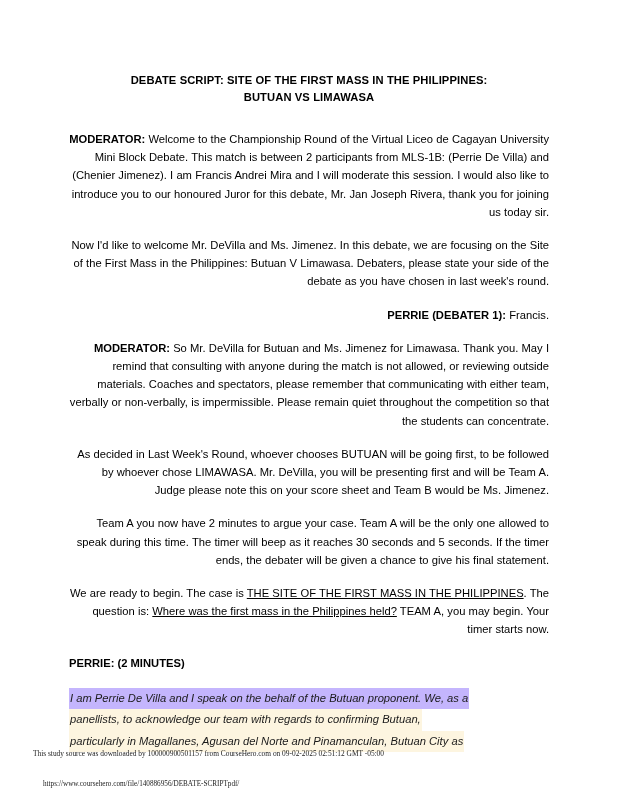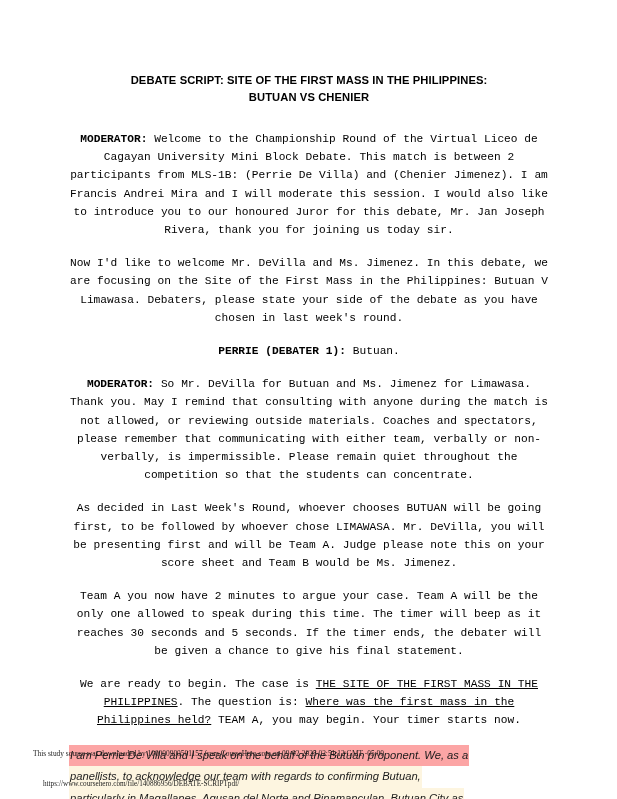--- a/index.html
+++ b/index.html
@@ -33,23 +33,22 @@
     font-weight: bold;
     font-size: 11.2px;
     line-height: 17px;
     letter-spacing: 0.1px;
   }
   .doc-title .t-line { display: block; }
   p.para {
     margin: 0 0 15px 0;
     font-size: 11.2px;
     line-height: 18.2px;
-    text-align: center;
+    text-align: right;
     word-spacing: 0.1px;
-    font-family: Liberation Mono, monospace;
   }
   .spacer-after-title { height: 24px; }
   .lbl { font-weight: bold; }
   .u { text-decoration: underline; }
   .heading-line {
     margin: 0 0 16px 0;
     font-size: 11.2px;
     font-weight: bold;
     line-height: 18.2px;
   }
@@ -89,43 +88,44 @@
 </style>
 </head>
 <body>
 
 <div class="page">
 
   <div class="doc-body">
 
     <div class="doc-title">
       <span class="t-line">DEBATE SCRIPT: SITE OF THE FIRST MASS IN THE PHILIPPINES:</span>
-      <span class="t-line">BUTUAN VS CHENIER</span>
+      <span class="t-line">BUTUAN VS LIMAWASA</span>
     </div>
 
     <div class="spacer-after-title"></div>
 
     <p class="para"><span class="lbl">MODERATOR:</span><span> Welcome to the Championship Round of the Virtual Liceo de Cagayan University Mini Block Debate. This match is between 2 participants from MLS-1B: (Perrie De Villa) and (Chenier Jimenez). I am Francis Andrei Mira and I will moderate this session. I would also like to introduce you to our honoured Juror for this debate, Mr. Jan Joseph Rivera, thank you for joining us today sir.</span></p>
 
     <p class="para"><span>Now I'd like to welcome Mr. DeVilla and Ms. Jimenez. In this debate, we are focusing on the Site of the First Mass in the Philippines: Butuan V Limawasa. Debaters, please state your side of the debate as you have chosen in last week's round.</span></p>
 
-    <p class="para"><span class="lbl">PERRIE (DEBATER 1):</span><span> Butuan.</span></p>
+    <p class="para"><span class="lbl">PERRIE (DEBATER 1):</span><span> Francis.</span></p>
 
 
     <p class="para"><span class="lbl">MODERATOR:</span><span> So Mr. DeVilla for Butuan and Ms. Jimenez for Limawasa. Thank you. May I remind that consulting with anyone during the match is not allowed, or reviewing outside materials. Coaches and spectators, please remember that communicating with either team, verbally or non-verbally, is impermissible. Please remain quiet throughout the competition so that the students can concentrate.</span></p>
 
     <p class="para"><span>As decided in Last Week's Round, whoever chooses BUTUAN will be going first, to be followed by whoever chose LIMAWASA. Mr. DeVilla, you will be presenting first and will be Team A. Judge please note this on your score sheet and Team B would be Ms. Jimenez.</span></p>
 
     <p class="para"><span>Team A you now have 2 minutes to argue your case. Team A will be the only one allowed to speak during this time. The timer will beep as it reaches 30 seconds and 5 seconds. If the timer ends, the debater will be given a chance to give his final statement.</span></p>
 
     <p class="para"><span>We are ready to begin. The case is </span><span class="u">THE SITE OF THE FIRST MASS IN THE PHILIPPINES</span><span>. The question is: </span><span class="u">Where was the first mass in the Philippines held?</span><span> TEAM A, you may begin. Your timer starts now.</span></p>
 
+    <p class="heading-line">PERRIE: (2 MINUTES)</p>
 
     <div class="hl-block">
-      <span class="hl-line" style="background: #fca5a5;">I am Perrie De Villa and I speak on the behalf of the Butuan proponent. We, as a</span>
+      <span class="hl-line" style="background: #c4b5fd;">I am Perrie De Villa and I speak on the behalf of the Butuan proponent. We, as a</span>
       <span class="hl-line" style="background: rgb(253, 245, 224);">panellists, to acknowledge our team with regards to confirming Butuan,</span>
       <span class="hl-line" style="background: rgb(253, 245, 224);">particularly in Magallanes, Agusan del Norte and Pinamanculan, Butuan City as</span>
 
     </div>
 
   </div>
 
   <div class="footer">This study source was downloaded by 100000900501157 from CourseHero.com on 09-02-2025 02:51:12 GMT -05:00</div>
 
   <div class="footer-url">https://www.coursehero.com/file/140886956/DEBATE-SCRIPTpdf/</div>

